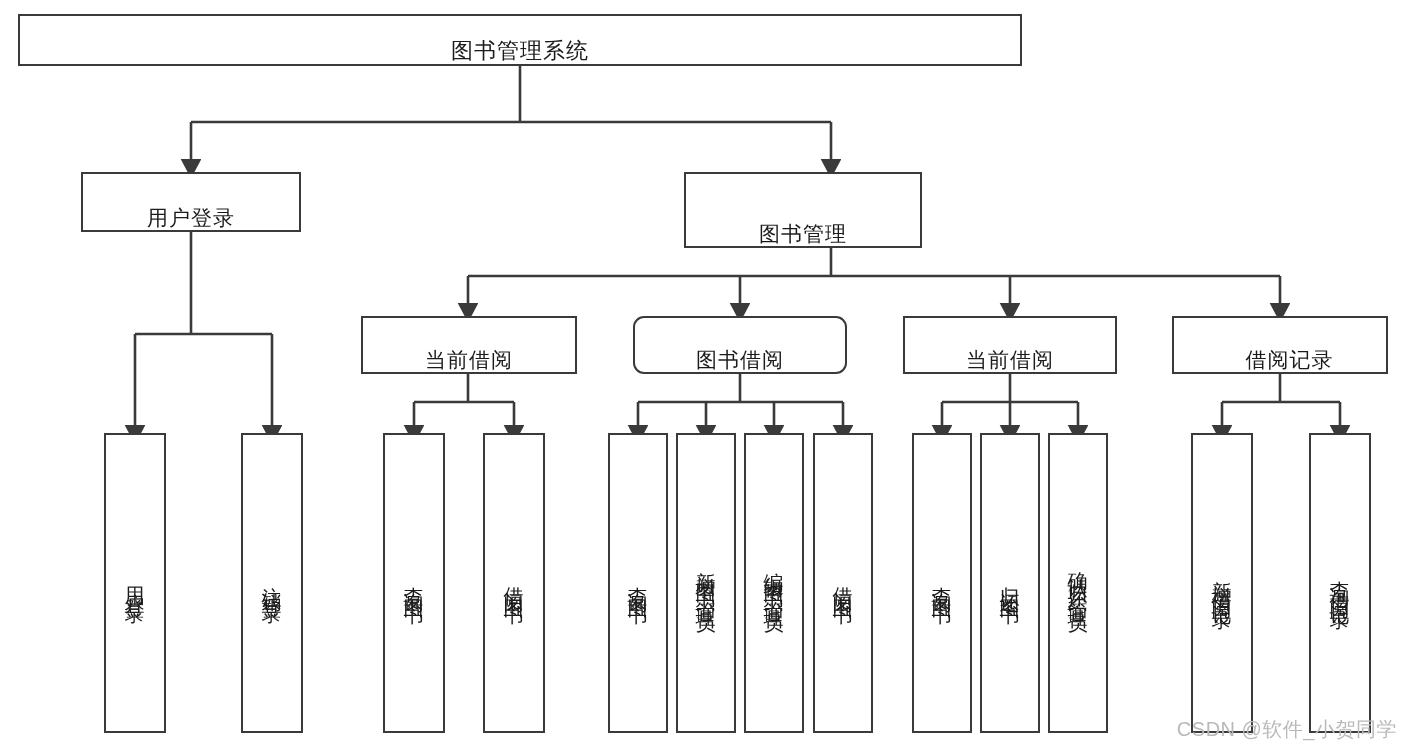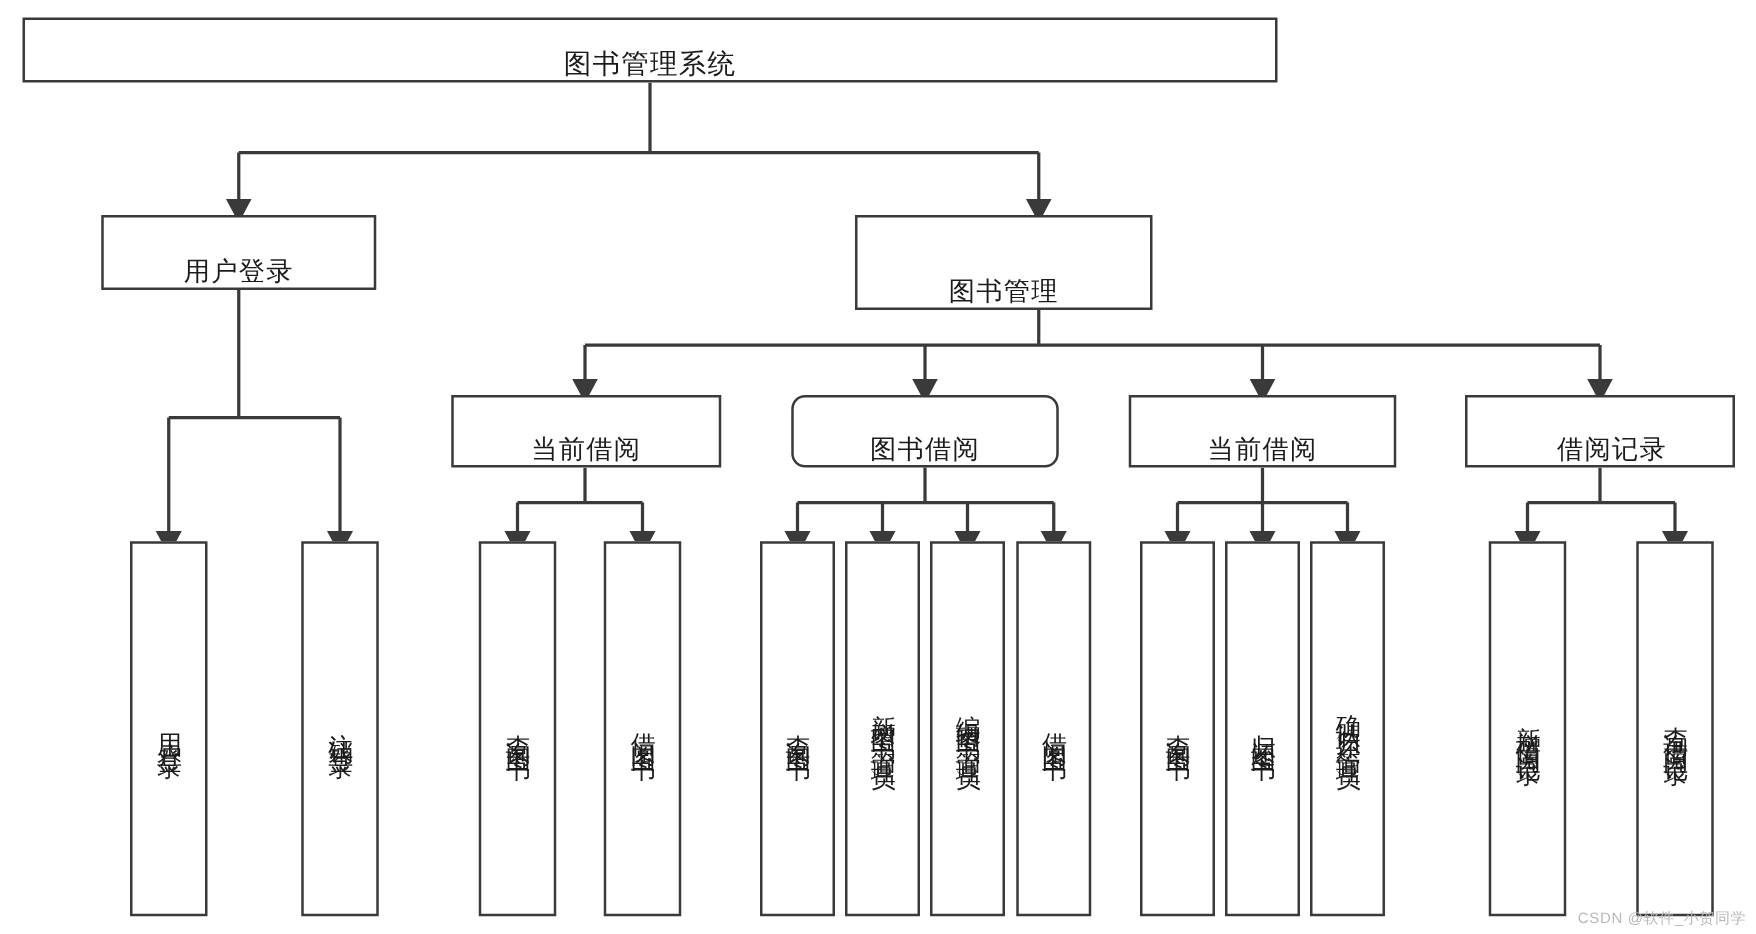--- a/index.html
+++ b/index.html
@@ -62,21 +62,21 @@
     text-orientation: upright;
     font-size: 20px;
     line-height: 1.1;
     letter-spacing: 6px;
     white-space: nowrap;
   }
   #watermark {
     position: absolute;
     right: 8px;
     bottom: 4px;
-    font-size: 12px;
+    font-size: 20px;
     color: #b9b9b9;
     letter-spacing: 0.5px;
     white-space: nowrap;
   }
 </style>
 </head>
 <body>
 
 <div id="canvas">
 

